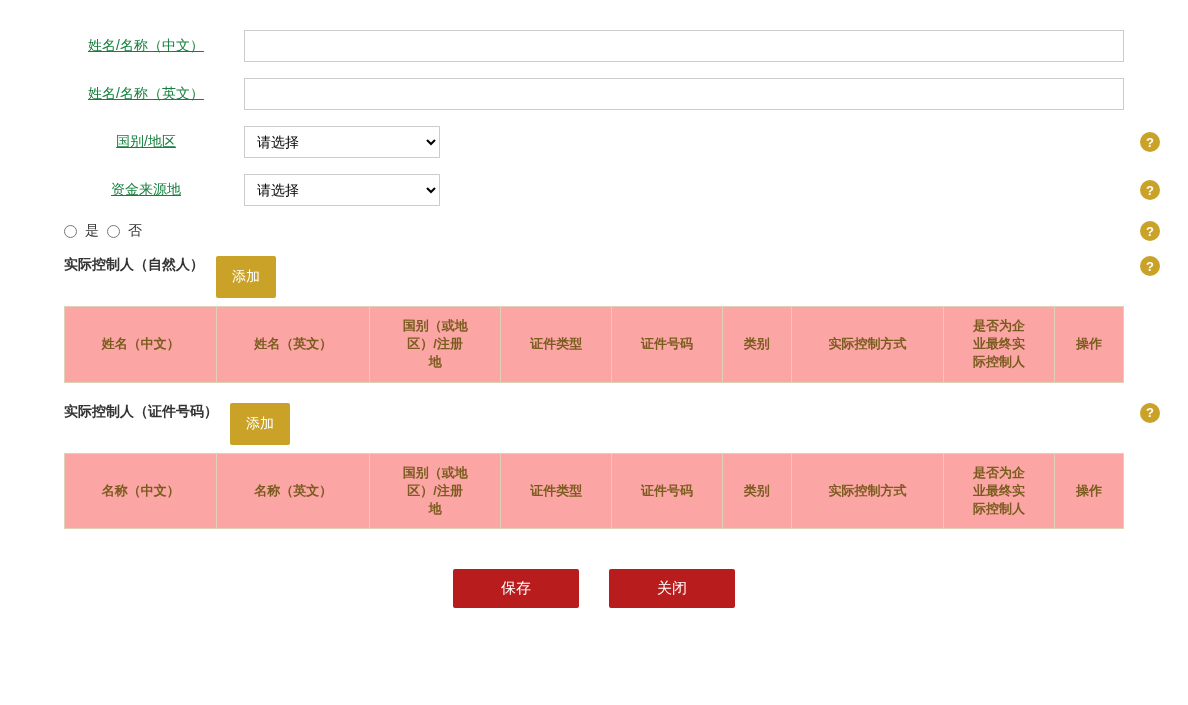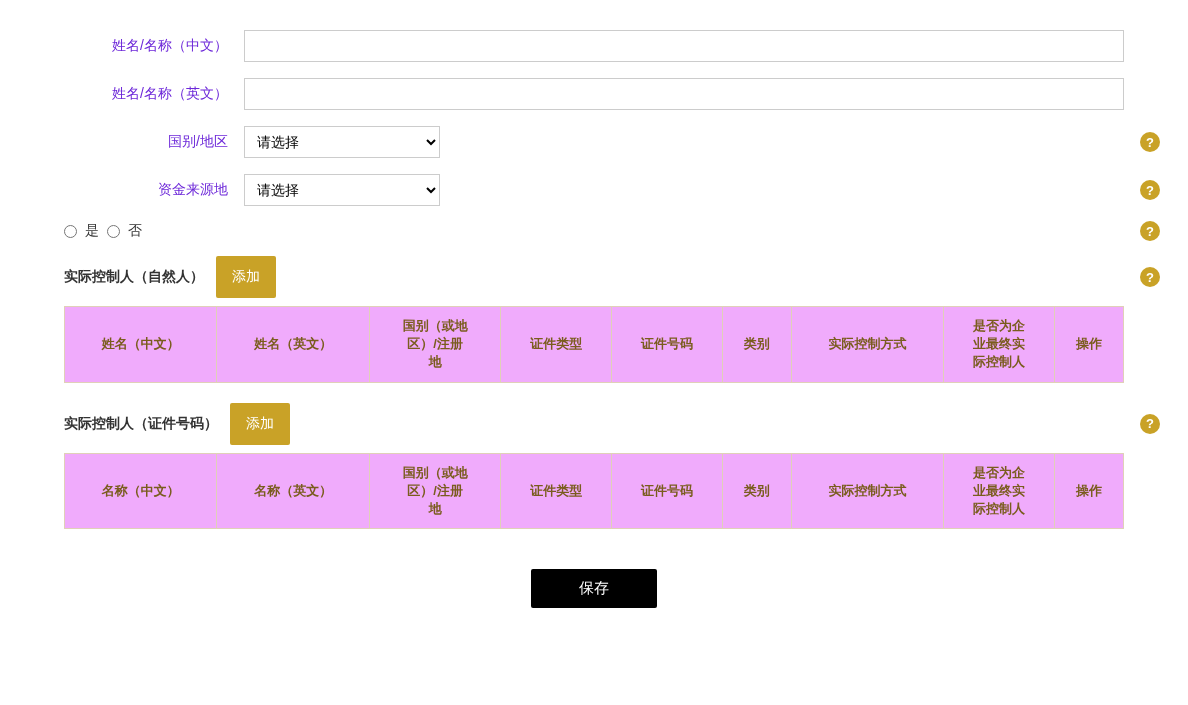--- a/index.html
+++ b/index.html
@@ -29,25 +29,26 @@
     
     .form-row {
       display: flex;
       align-items: center;
       margin-bottom: 16px;
       position: relative;
     }
 
     .form-label {
       width: 180px;
-      text-align: right;
+      text-align: center;
       padding-right: 16px;
-      color: #6d28d9;
+      color: #15803d;
       font-size: 14px;
       flex-shrink: 0;
+      text-decoration: underline;
     }
 
     .form-input {
       flex: 1;
       height: 32px;
       border: 1px solid #ccc;
       padding: 4px 8px;
       font-size: 14px;
       outline: none;
     }
@@ -96,21 +97,20 @@
       font-size: 14px;
     }
 
     .radio-group input[type="radio"] {
       cursor: pointer;
     }
 
     
     .section-header {
       display: flex;
-      align-items: center;
       margin-top: 16px;
       margin-bottom: 8px;
       position: relative;
     }
 
     .section-title {
       font-size: 14px;
       color: #333;
       font-weight: bold;
     }
@@ -132,41 +132,41 @@
     }
 
     
     .data-table {
       width: 100%;
       border-collapse: collapse;
       margin-bottom: 20px;
     }
 
     .data-table th {
-      background: #f0abfc;
+      background: #fca5a5;
       border: 1px solid #e0d0b8;
       padding: 10px 8px;
       text-align: center;
       font-size: 13px;
       color: #7a5c1e;
       font-weight: bold;
       line-height: 1.4;
     }
 
     
     .btn-row {
       display: flex;
       justify-content: center;
       gap: 30px;
       margin-top: 40px;
       margin-bottom: 20px;
     }
 
     .btn-save, .btn-close {
-      background: #000000;
+      background: #b91c1c;
       color: white;
       border: none;
       padding: 10px 48px;
       font-size: 15px;
       cursor: pointer;
       border-radius: 2px;
     }
 
     .wrapper-with-help {
       display: flex;
@@ -270,15 +270,16 @@
         <th>操作</th>
       </tr>
     </thead>
     <tbody>
       
     </tbody>
   </table>
 
   <div class="btn-row">
     <button class="btn-save">保存</button>
+    <button class="btn-close">关闭</button>
   </div>
 
 </div>
 
 </body></html>

